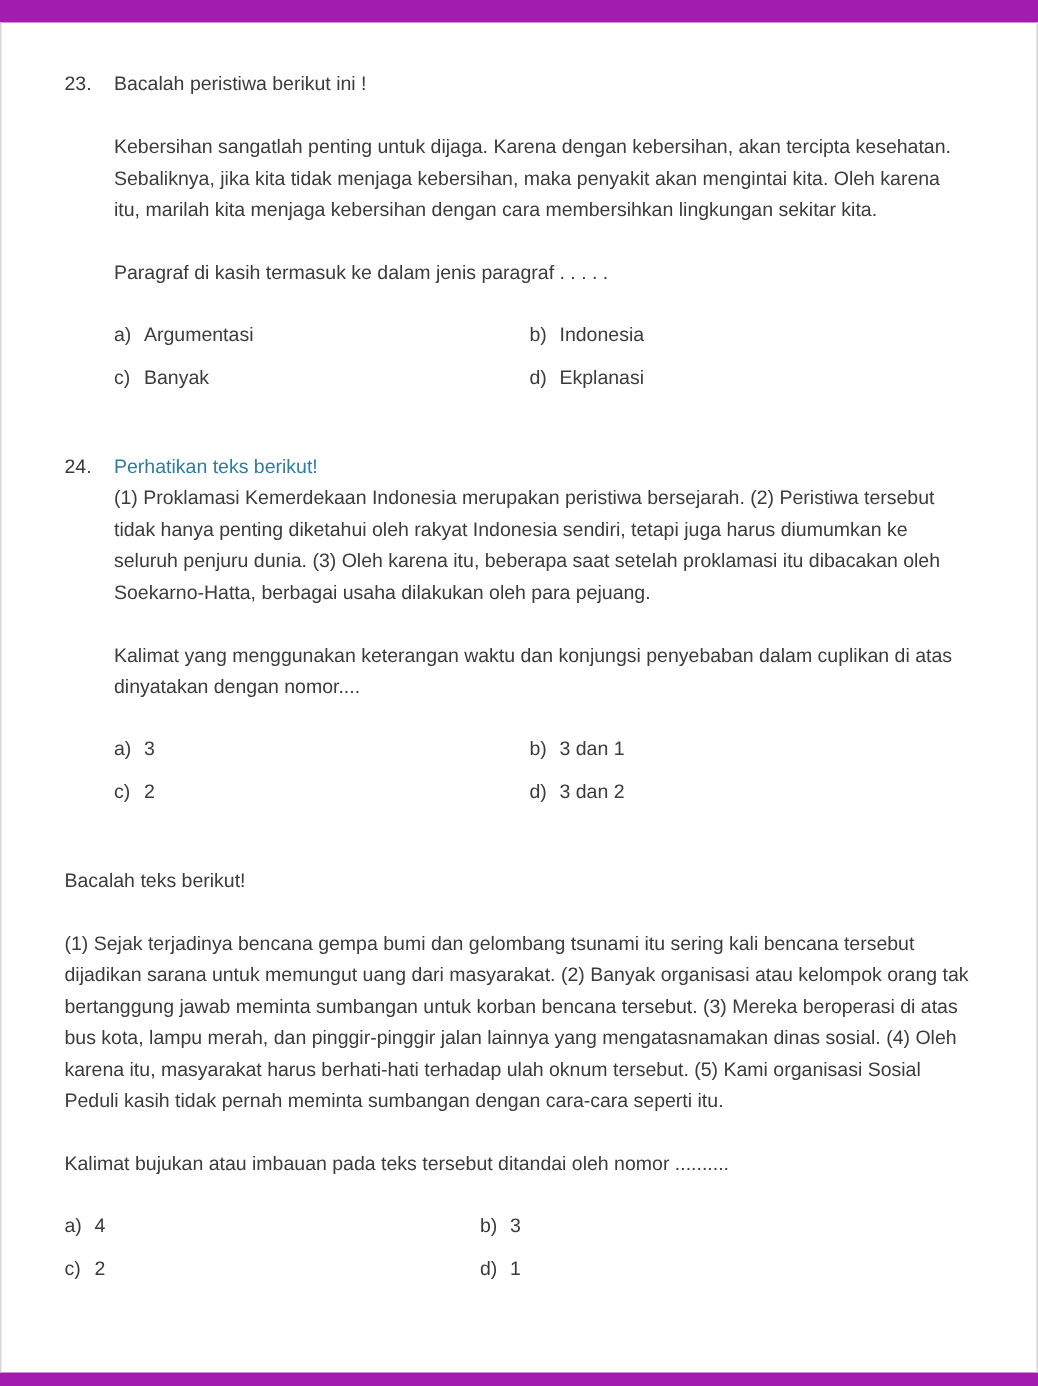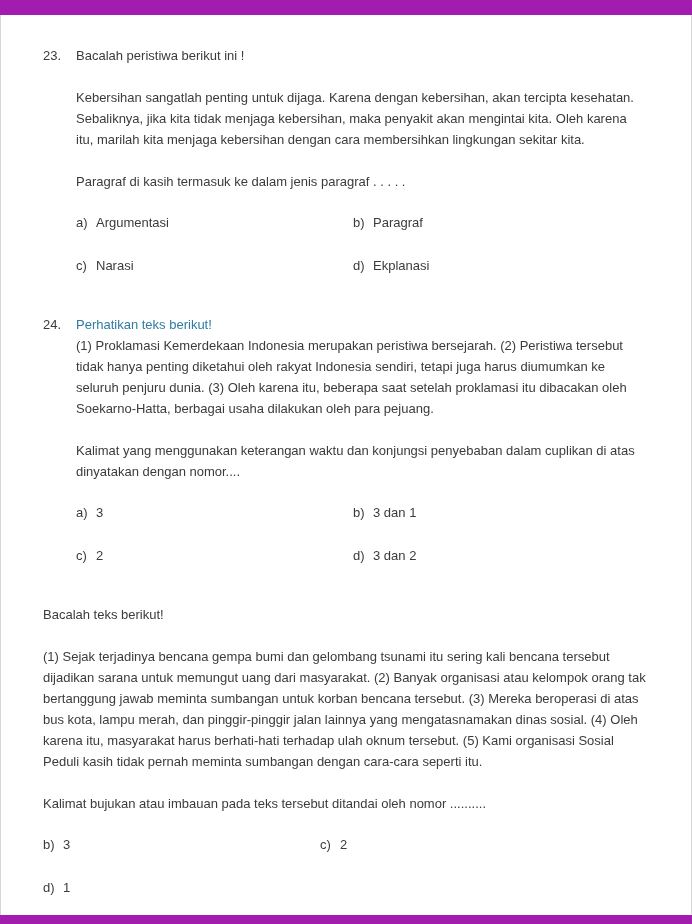--- a/index.html
+++ b/index.html
@@ -54,21 +54,21 @@
   }
   .q-passage {
     margin: 0 0 21px 0;
   }
   .q-prompt {
     margin: 0 0 20px 0;
   }
   .options {
     display: grid;
     grid-template-columns: 277px 1fr;
-    row-gap: 22px;
+    row-gap: 8px;
   }
   .opt-label {
     display: inline-block;
     min-width: 20px;
   }
 </style>
 </head>
 <body>
 
 <div class="viewport">
@@ -78,24 +78,24 @@
       <div class="q-number">23.</div>
       <div class="q-content">
         <div class="q-title">Bacalah peristiwa berikut ini !</div>
         <p class="q-passage">Kebersihan sangatlah penting untuk dijaga. Karena dengan kebersihan, akan tercipta kesehatan. Sebaliknya, jika kita tidak menjaga kebersihan, maka penyakit akan mengintai kita. Oleh karena itu, marilah kita menjaga kebersihan dengan cara membersihkan lingkungan sekitar kita.</p>
         <p class="q-prompt">Paragraf di kasih termasuk ke dalam jenis paragraf . . . . .</p>
         <div class="options">
           <div class="option">
             <span class="opt-label">a)</span><span class="opt-text">Argumentasi</span>
           </div>
           <div class="option">
-            <span class="opt-label">b)</span><span class="opt-text">Paragraf</span>
+            <span class="opt-label">b)</span><span class="opt-text">Indonesia</span>
           </div>
           <div class="option">
-            <span class="opt-label">c)</span><span class="opt-text">Narasi</span>
+            <span class="opt-label">c)</span><span class="opt-text">Banyak</span>
           </div>
           <div class="option">
             <span class="opt-label">d)</span><span class="opt-text">Ekplanasi</span>
           </div>
         </div>
       </div>
     </section>
 
     <section class="question">
       <div class="q-number">24.</div>
@@ -120,20 +120,23 @@
       </div>
     </section>
 
     <section class="question">
       <div class="q-content">
         <div class="q-title">Bacalah teks berikut!</div>
         <p class="q-passage">(1) Sejak terjadinya bencana gempa bumi dan gelombang tsunami itu sering kali bencana tersebut dijadikan sarana untuk memungut uang dari masyarakat. (2) Banyak organisasi atau kelompok orang tak bertanggung jawab meminta sumbangan untuk korban bencana tersebut. (3) Mereka beroperasi di atas bus kota, lampu merah, dan pinggir-pinggir jalan lainnya yang mengatasnamakan dinas sosial. (4) Oleh karena itu, masyarakat harus berhati-hati terhadap ulah oknum tersebut. (5) Kami organisasi Sosial Peduli kasih tidak pernah meminta sumbangan dengan cara-cara seperti itu.</p>
         <p class="q-prompt">Kalimat bujukan atau imbauan pada teks tersebut ditandai oleh nomor ..........</p>
         <div class="options">
           <div class="option">
+            <span class="opt-label">a)</span><span class="opt-text">4</span>
+          </div>
+          <div class="option">
             <span class="opt-label">b)</span><span class="opt-text">3</span>
           </div>
           <div class="option">
             <span class="opt-label">c)</span><span class="opt-text">2</span>
           </div>
           <div class="option">
             <span class="opt-label">d)</span><span class="opt-text">1</span>
           </div>
         </div>
       </div>

